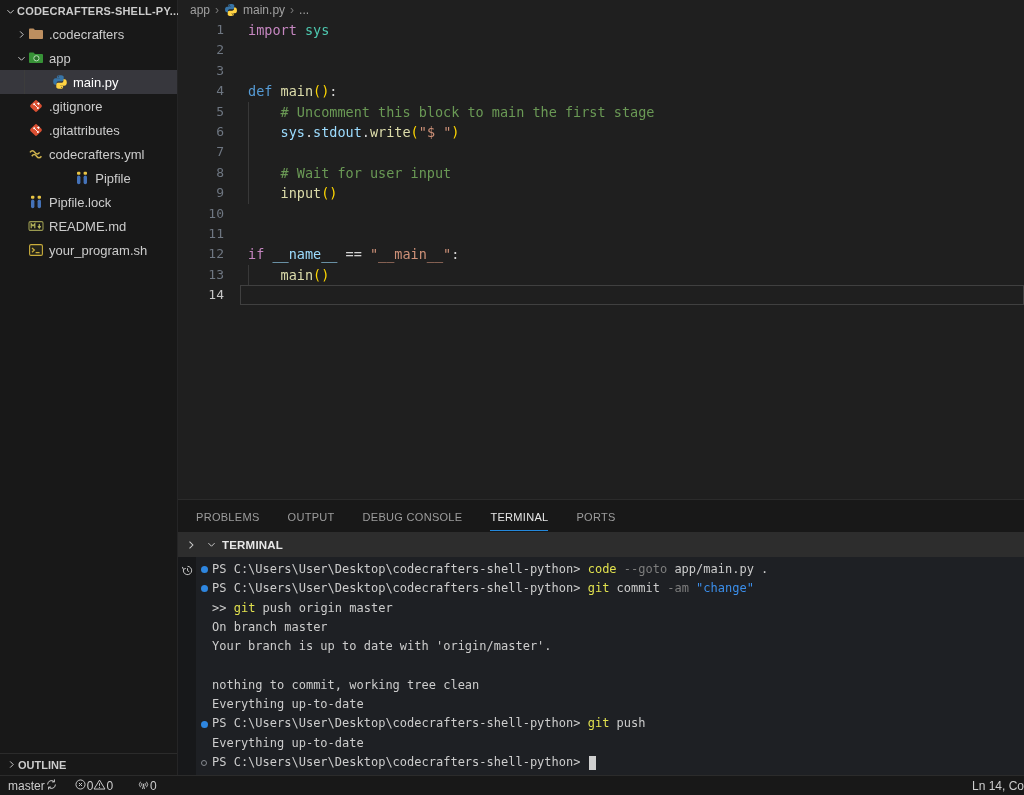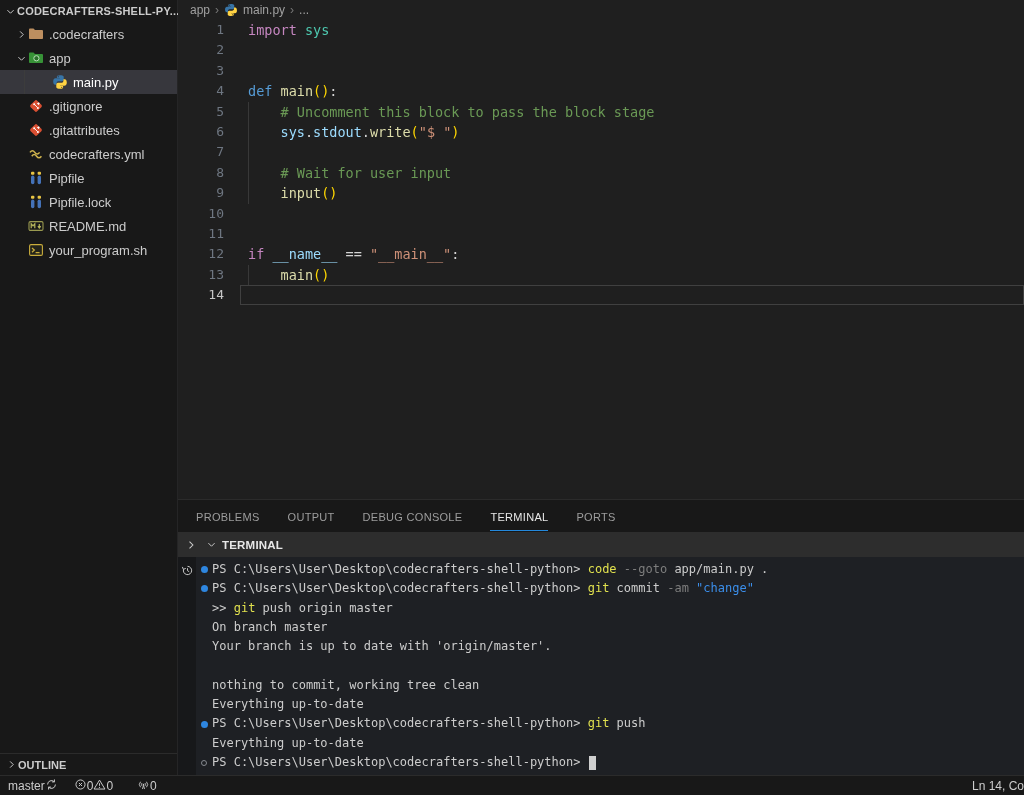--- a/index.html
+++ b/index.html
@@ -164,21 +164,21 @@
           <div class="trow" style="padding-left: 14px;">
             <span class="chev"></span>
             <span class="ticon">
               <svg viewBox="0 0 16 16">
                 <path d="M2 6.4c1.6-2.2 3.2-2.2 4.8 0s3.2 2.2 4.8 0" stroke="#d0b44e" stroke-width="1.5" fill="none"></path>
                 <path d="M3.8 10.2c1.6-2.2 3.2-2.2 4.8 0s3.2 2.2 4.8 0" stroke="#d0b44e" stroke-width="1.5" fill="none"></path>
               </svg>
             </span>
             <span class="tlabel">codecrafters.yml</span>
           </div>
-          <div class="trow" style="padding-left: 14px;">
+          <div class="trow" style="padding-left: 14px; justify-content: center;">
             <span class="chev"></span>
             <span class="ticon">
               <svg viewBox="0 0 16 16">
                 <rect x="3" y="1.8" width="3.4" height="3" rx="1" fill="#e9c545"></rect>
                 <rect x="9.6" y="1.8" width="3.4" height="3" rx="1" fill="#e9c545"></rect>
                 <rect x="3" y="5.6" width="3.4" height="8.6" rx="1.7" fill="#4472b8"></rect>
                 <rect x="9.6" y="5.6" width="3.4" height="8.6" rx="1.7" fill="#4472b8"></rect>
               </svg>
             </span>
             <span class="tlabel">Pipfile</span>
@@ -257,21 +257,21 @@
             <span class="lnum">3</span>
             <span class="ltext"></span>
           </div>
           <div class="cline">
             <span class="lnum">4</span>
             <span class="ltext"><span class="c-kw">def</span><span class="c-tx"> </span><span class="c-fn">main</span><span class="c-au">()</span><span class="c-tx">:</span></span>
           </div>
           <div class="cline">
             <span class="lnum">5</span>
             <span class="cguide"></span>
-            <span class="ltext"><span class="c-tx">    </span><span class="c-cm"># Uncomment this block to pass the block stage</span></span>
+            <span class="ltext"><span class="c-tx">    </span><span class="c-cm"># Uncomment this block to main the first stage</span></span>
           </div>
           <div class="cline">
             <span class="lnum">6</span>
             <span class="cguide"></span>
             <span class="ltext"><span class="c-tx">    </span><span class="c-vr">sys</span><span class="c-tx">.</span><span class="c-vr">stdout</span><span class="c-tx">.</span><span class="c-fn">write</span><span class="c-au">(</span><span class="c-st">"$ "</span><span class="c-au">)</span></span>
           </div>
           <div class="cline">
             <span class="lnum">7</span>
             <span class="cguide"></span>
             <span class="ltext"></span>

